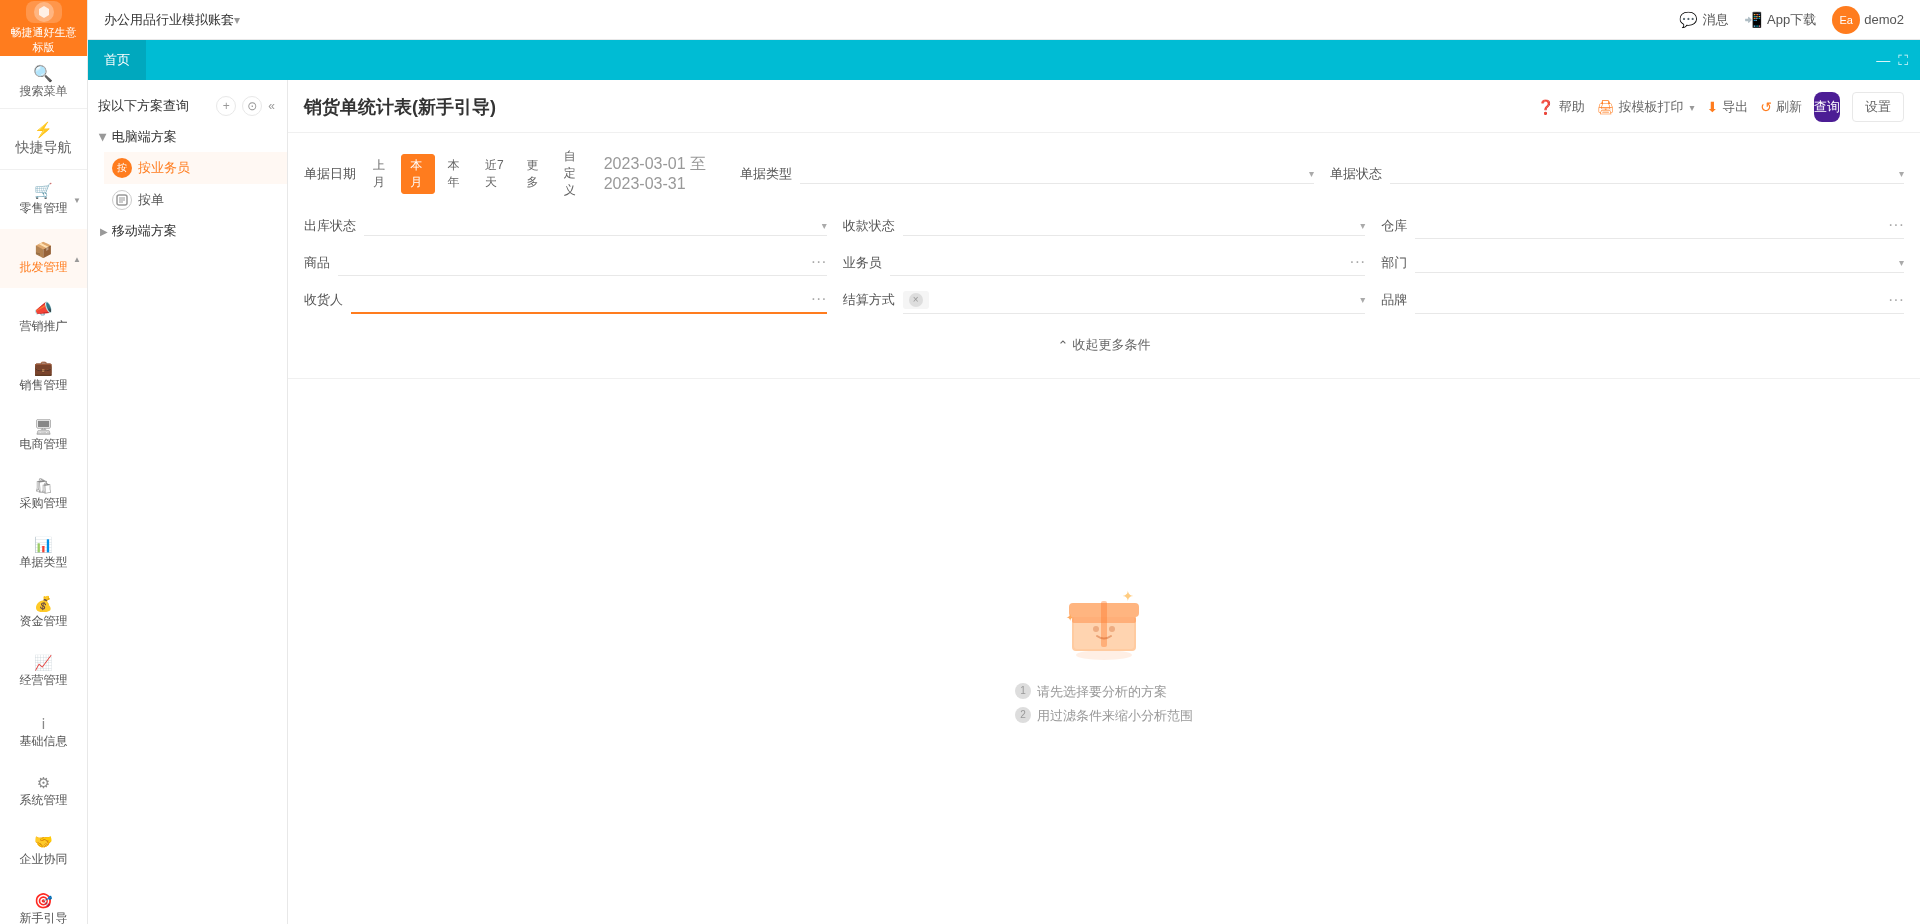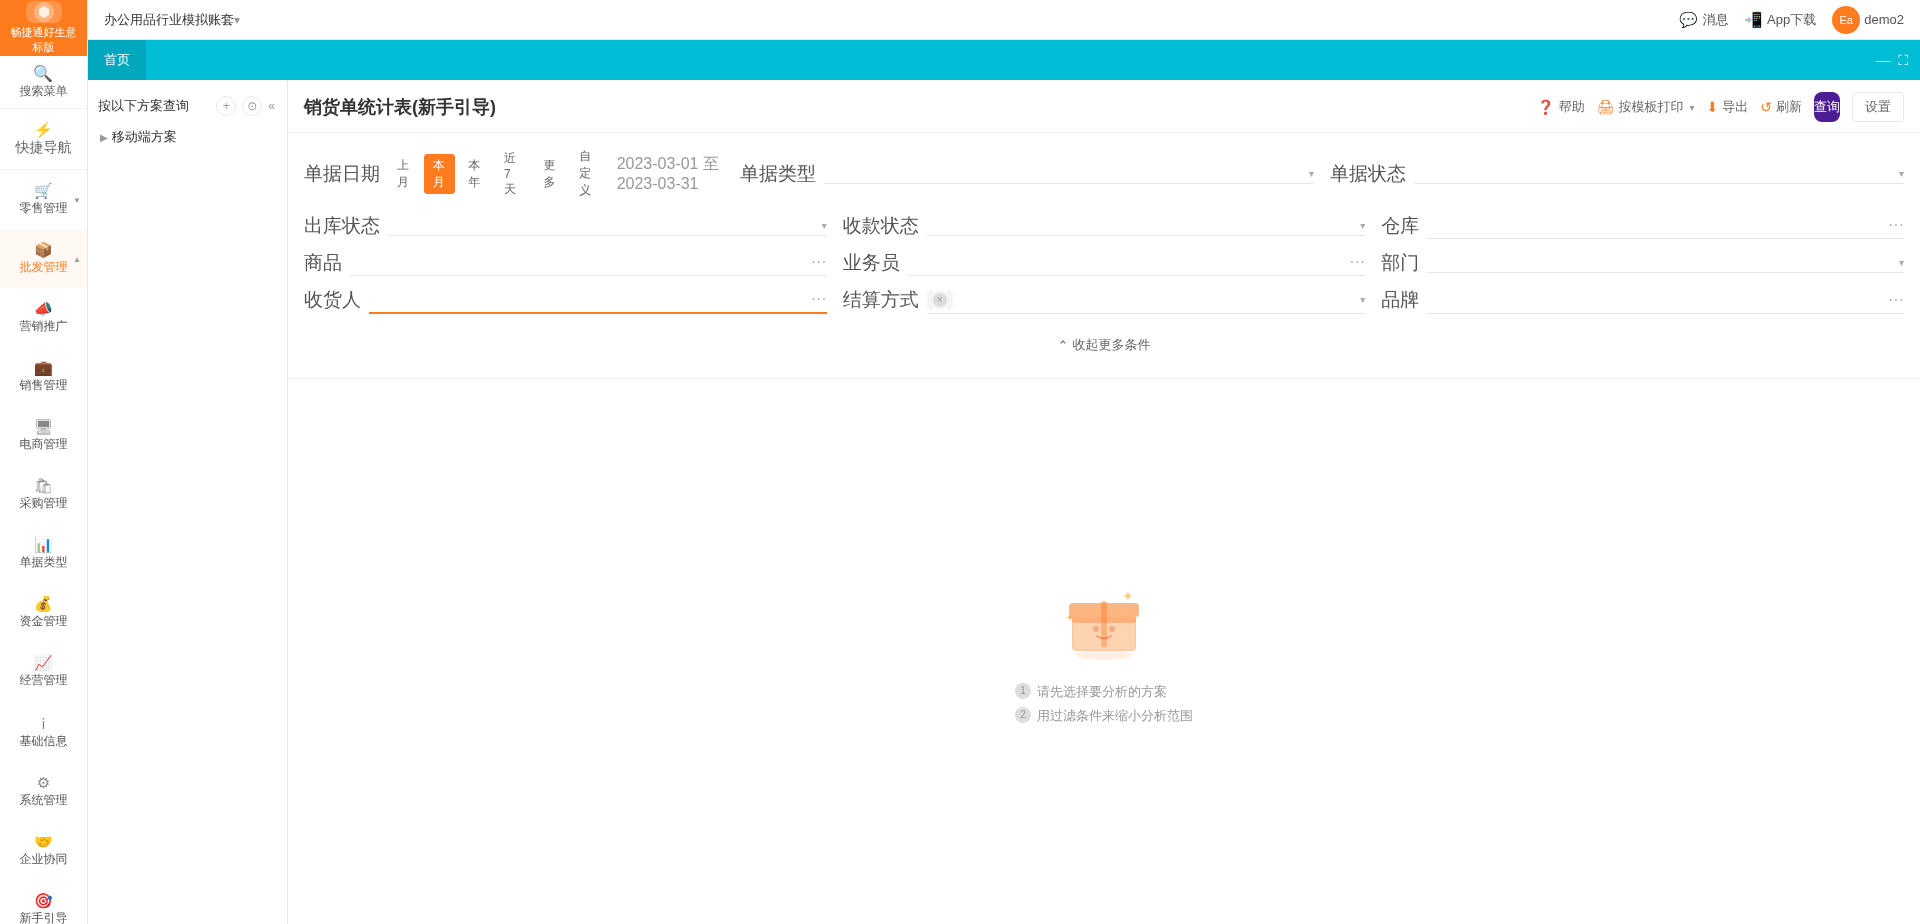--- a/index.html
+++ b/index.html
@@ -66,21 +66,21 @@
     .page-actions { display: flex; align-items: center; gap: 12px; font-size: 13px; }
     .page-action-item { display: flex; align-items: center; gap: 4px; cursor: pointer; color: #666; }
     .page-action-primary { background: #4c1d95; color: #fff; padding: 6px 0; border-radius: 8px; cursor: pointer; font-size: 13px; border: none; }
     .page-action-secondary { background: #fff; color: #666; padding: 5px 12px; border-radius: 4px; cursor: pointer; font-size: 13px; border: 1px solid #e8e8e8; }
 
     
     .filter-section { padding: 12px 16px; border-bottom: 1px solid #f0f0f0; background: #fff; flex-shrink: 0; }
     .filter-row { display: flex; align-items: center; gap: 16px; margin-bottom: 10px; }
     .filter-row:last-child { margin-bottom: 0; }
     .filter-item { display: flex; align-items: center; flex: 1; min-width: 0; }
-    .filter-label { font-size: 19px; color: #555; white-space: nowrap; margin-right: 8px; flex-shrink: 0; }
+    .filter-label { font-size: 13px; color: #555; white-space: nowrap; margin-right: 8px; flex-shrink: 0; }
     .filter-select { flex: 1; border: none; border-bottom: 1px solid #e8e8e8; outline: none; font-size: 13px; padding: 4px 0; color: #333; background: transparent; cursor: pointer; display: flex; align-items: center; justify-content: space-between; min-width: 0; }
     .filter-select-text { color: #ccc; font-size: 13px; flex: 1; }
     .filter-select-arrow { color: #aaa; font-size: 10px; flex-shrink: 0; }
     .filter-dots { color: #aaa; cursor: pointer; font-size: 16px; }
 
     
     .date-filter { display: flex; align-items: center; gap: 4px; }
     .date-btn { padding: 2px 8px; border-radius: 3px; cursor: pointer; font-size: 12px; color: #666; border: 1px solid transparent; }
     .date-btn.active { background: #ff7c1e; color: #fff; border-color: #ff7c1e; }
     .date-range-text { font-size: 16px; color: #999; margin-left: 4px; }
@@ -223,20 +223,43 @@
     <div class="left-panel">
       <div class="left-panel-header">
         <span>按以下方案查询</span>
         <div class="left-panel-actions">
           <div class="panel-action-btn">+</div>
           <div class="panel-action-btn">⊙</div>
           <span class="panel-collapse-btn">«</span>
         </div>
       </div>
 
+      <div class="tree-node">
+        <div class="tree-node-header expanded">
+          <span class="arrow">▶</span>
+          <span>电脑端方案</span>
+        </div>
+        <div class="tree-node-children">
+          <div class="tree-leaf active">
+            <div class="leaf-icon">按</div>
+            <span>按业务员</span>
+          </div>
+          <div class="tree-leaf">
+            <div class="leaf-icon outline" style="font-size:12px;">
+              <svg width="12" height="12" viewBox="0 0 12 12">
+                  <rect x="1" y="1" width="10" height="10" rx="2" stroke="#999" stroke-width="1.5" fill="none"></rect>
+                  <line x1="3" y1="4" x2="9" y2="4" stroke="#999" stroke-width="1"></line>
+                  <line x1="3" y1="6" x2="9" y2="6" stroke="#999" stroke-width="1"></line>
+                  <line x1="3" y1="8" x2="7" y2="8" stroke="#999" stroke-width="1"></line>
+                </svg>
+            </div>
+            <span>按单</span>
+          </div>
+        </div>
+      </div>
 
       <div class="tree-node">
         <div class="tree-node-header">
           <span class="arrow">▶</span>
           <span>移动端方案</span>
         </div>
       </div>
     </div>
 
     <div class="right-panel">

